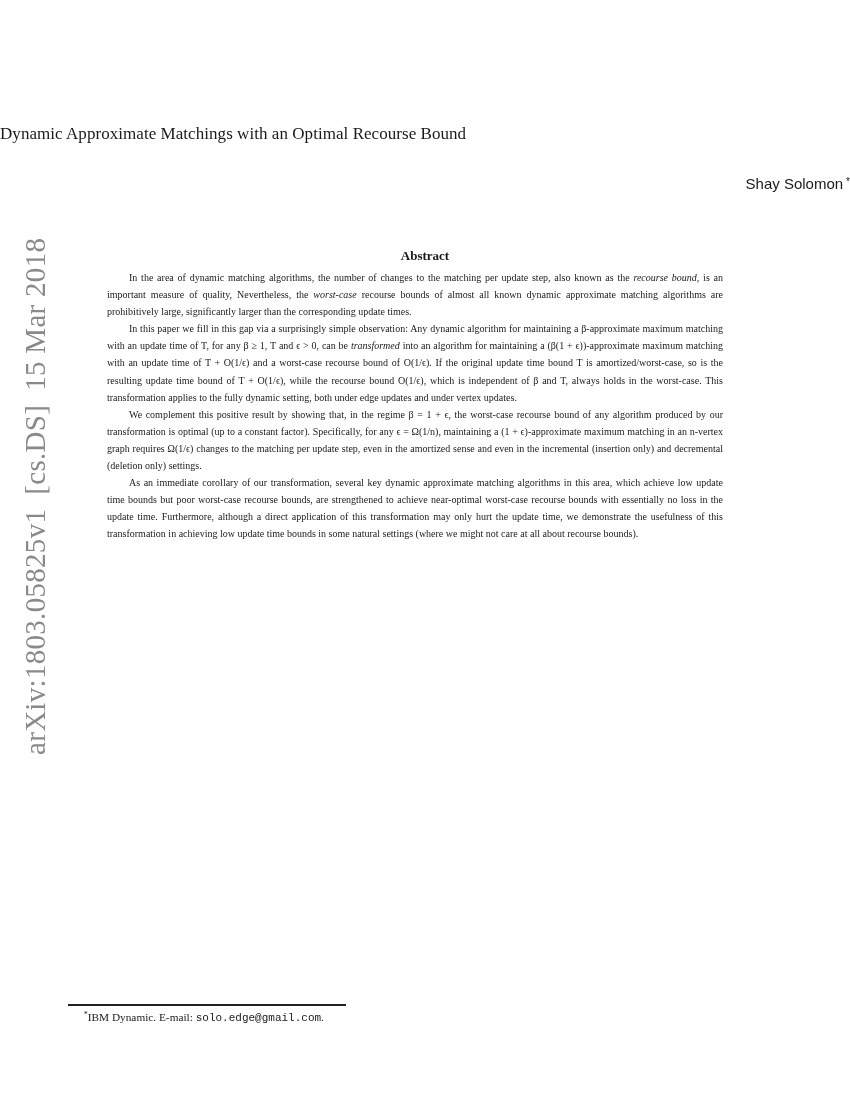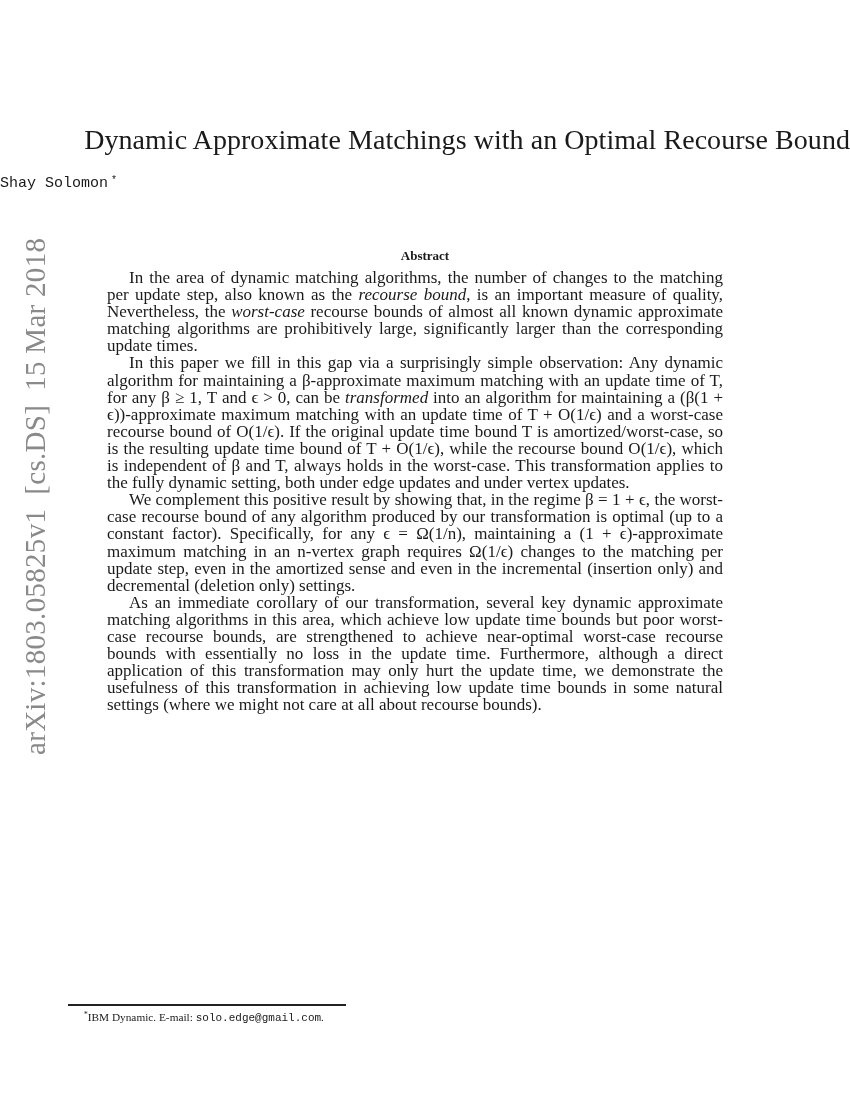--- a/index.html
+++ b/index.html
@@ -1,26 +1,26 @@
 <!DOCTYPE html>
 <html><head>
 <meta charset="utf-8">
 <style>
   html, body { margin: 0; padding: 0; background: #ffffff; }
   body { width: 850px; height: 1100px; position: relative; overflow: hidden;
          font-family: "DejaVu Serif", "Liberation Serif", serif; color: #1a1a1a; }
-  .title { position: absolute; top: 124px; left: 0; width: 850px; text-align: right;
-           font-family: "Liberation Serif", serif; font-size: 28px; letter-spacing: 0.05px; }
-  .author { position: absolute; top: 175px; left: 0; width: 850px; text-align: left;
-            font-family: Liberation Mono, monospace; font-size: 15px; }
+  .title { position: absolute; top: 124px; left: 0; width: 850px; text-align: left;
+           font-family: "Liberation Serif", serif; font-size: 17px; letter-spacing: 0.05px; }
+  .author { position: absolute; top: 175px; left: 0; width: 850px; text-align: right;
+            font-family: Liberation Sans, sans-serif; font-size: 15px; }
   .author sup { font-size: 10px; vertical-align: 4px; margin-left: 3px; }
   .abstract-heading { position: absolute; top: 248px; left: 0; width: 850px; text-align: center;
             font-family: "Liberation Serif", serif; font-weight: bold; font-size: 13px; }
   .abstract { position: absolute; top: 269px; left: 107px; width: 616px;
-              font-family: "Liberation Serif", serif; font-size: 17px; line-height: 17.1px;
+              font-family: "Liberation Serif", serif; font-size: 10px; line-height: 17.1px;
               text-align: justify; }
   .abstract p { margin: 0; text-indent: 22px; }
   .abstract i { font-style: italic; }
   .arxiv-stamp { position: absolute; left: 19px; top: 755px; transform-origin: 0 0;
                  transform: rotate(-90deg); white-space: nowrap;
                  font-family: "Liberation Serif", serif; font-size: 29px; color: #8a8a8a;
                  letter-spacing: 0.3px; width: 495px; }
   .arxiv-stamp span { margin-right: 14px; }
   .footnote-rule { position: absolute; top: 1004px; left: 68px; width: 278px; height: 1.5px; background: #222; }
   .footnote { position: absolute; top: 1010px; left: 84px; font-family: "Liberation Serif", serif; font-size: 11.3px; }

